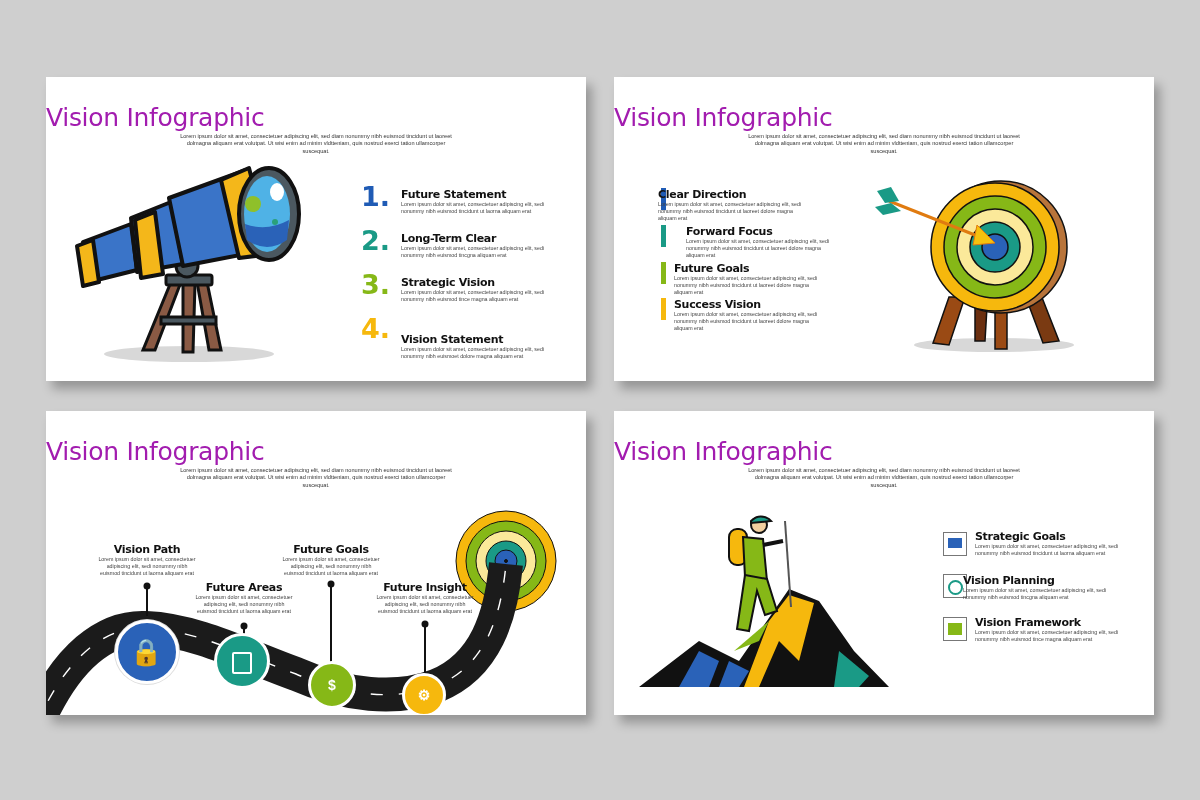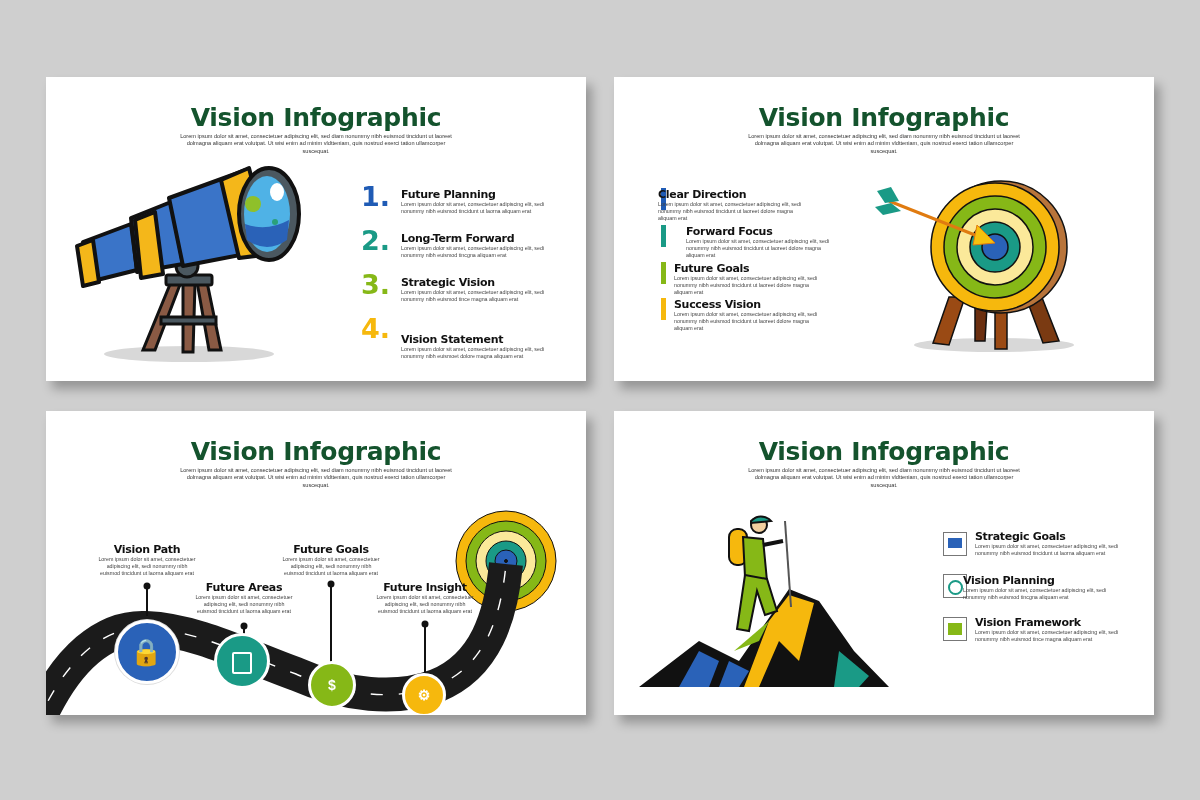--- a/index.html
+++ b/index.html
@@ -1,19 +1,19 @@
 <!DOCTYPE html>
 <html><head>
 <meta charset="utf-8">
 <style>
   html,body{margin:0;padding:0;}
   body{width:1200px;height:800px;background:#cfcfcf;position:relative;overflow:hidden;font-family:"Liberation Sans",sans-serif;}
   .card{position:absolute;background:#fff;width:540px;height:304px;box-shadow:6px 8px 10px rgba(0,0,0,0.28);overflow:hidden;}
   .c1{left:46px;top:77px;} .c2{left:614px;top:77px;} .c3{left:46px;top:411px;} .c4{left:614px;top:411px;}
-  .title{position:absolute;left:0;right:0;top:26px;text-align:center;font-weight:bold;font-size:25px;color:#14532d;letter-spacing:-0.3px;font-family:"DejaVu Sans",sans-serif;}
+  .title{position:absolute;left:0;right:0;top:26px;font-weight:normal;font-size:25px;color:#a21caf;letter-spacing:-0.3px;font-family:"DejaVu Sans",sans-serif;}
   .sub{position:absolute;left:130px;width:280px;top:56px;text-align:center;font-size:5.6px;line-height:7.4px;color:#333;}
   .h{font-weight:bold;font-size:11px;color:#111;font-family:"DejaVu Sans",sans-serif;letter-spacing:-0.3px;}
   .p{font-size:5.3px;line-height:7px;color:#444;}
   .abs{position:absolute;}
   
   .num{position:absolute;font-weight:bold;font-size:27px;font-family:"DejaVu Sans",sans-serif;}
   .item1{position:absolute;left:355px;width:150px;}
   
   .bar{position:absolute;width:5px;height:22px;}
   
@@ -51,26 +51,26 @@
     <ellipse cx="196" cy="52" rx="23" ry="38" fill="#4fb2e6"></ellipse>
     <path d="M174,62 Q196,70 218,58 L216,78 Q196,92 176,78 Z" fill="#2a62b8"></path>
     <circle cx="182" cy="42" r="8" fill="#8fc02a"></circle>
     <ellipse cx="206" cy="30" rx="7" ry="9" fill="#fff"></ellipse>
     <circle cx="204" cy="60" r="3" fill="#2aa07a"></circle>
   </svg>
 
   <div>
     <div class="num" style="left:315px;top:104px;color:#1f5bb5">1.</div>
     <div class="item1" style="top:111px">
-      <div class="h">Future Planning</div>
+      <div class="h">Future Statement</div>
       <div class="p">Lorem ipsum dolor sit amet, consectetuer adipiscing elit, sedi nonummy nibh euismod tincidunt ut laorna aliquam erat</div>
     </div>
     <div class="num" style="left:315px;top:148px;color:#1a9a86">2.</div>
     <div class="item1" style="top:155px">
-      <div class="h">Long-Term Forward</div>
+      <div class="h">Long-Term Clear</div>
       <div class="p">Lorem ipsum dolor sit amet, consectetuer adipiscing elit, sedi nonummy nibh euismod tincgna aliquam erat</div>
     </div>
     <div class="num" style="left:315px;top:192px;color:#86b817">3.</div>
     <div class="item1" style="top:199px">
       <div class="h">Strategic Vision</div>
       <div class="p">Lorem ipsum dolor sit amet, consectetuer adipiscing elit, sedi nonummy nibh euismod tince magna aliquam erat</div>
     </div>
     <div class="num" style="left:315px;top:236px;color:#f6b80d">4.</div>
     <div class="item1" style="top:256px">
       <div class="h">Vision Statement</div>

